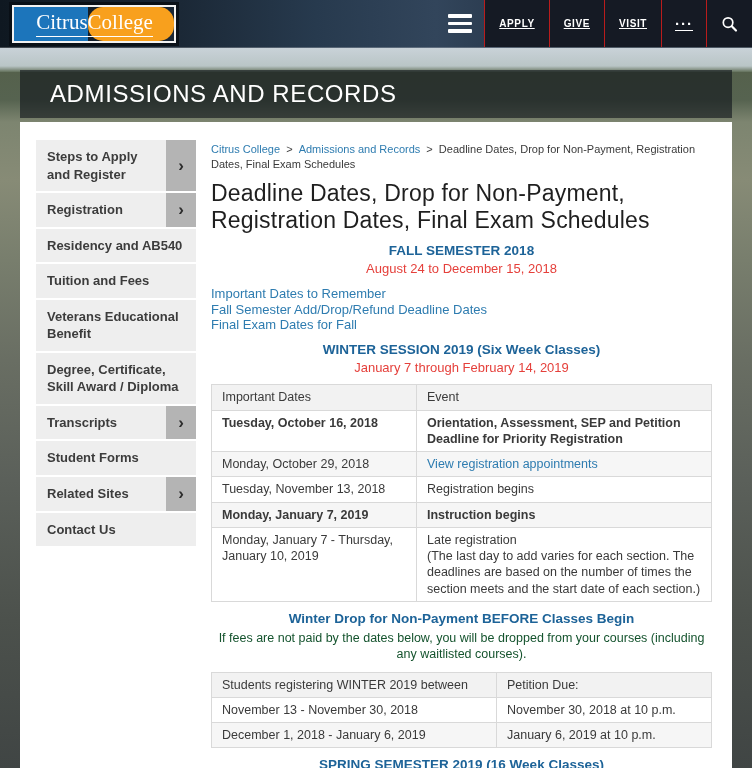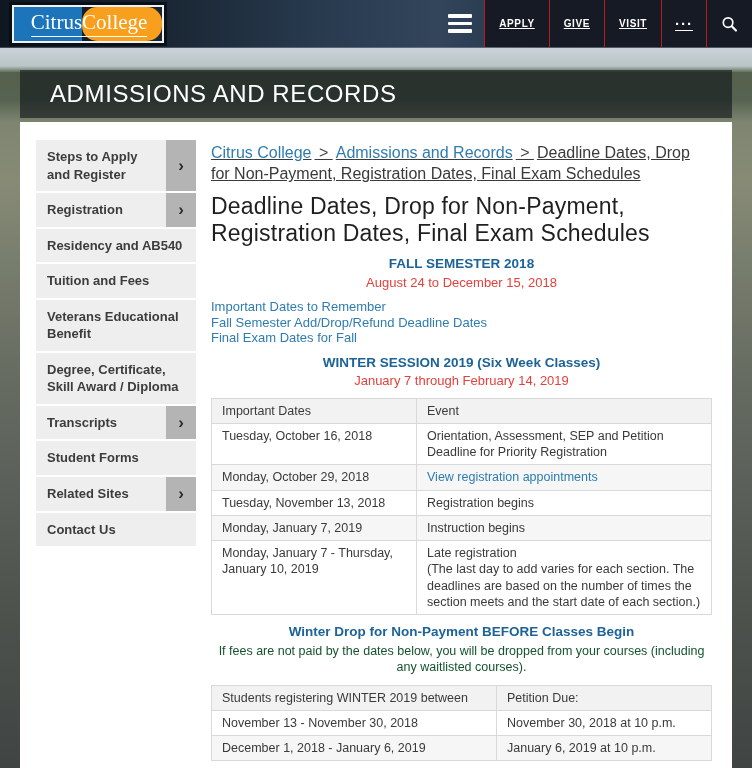--- a/index.html
+++ b/index.html
@@ -14,21 +14,21 @@
       #787e6d 260px, #696e63 360px,
       #5b605a 480px, #4c514c 620px, #404544 768px);
   }
   
   .topbar {
     height:48px; display:flex; align-items:stretch;
     background:linear-gradient(90deg,#0f1821 0%,#17222e 18%,#273a4e 42%,#32455b 58%,#2b3c50 66%,#20303f 72%,#1b2938 100%);
     border-bottom:1px solid rgba(255,255,255,0.22);
   }
   .logo-box {
-    margin:5px 0 5px 12px; width:152px; height:38px; display:flex; align-self:center;
+    margin:5px 0 5px 12px; width:164px; height:38px; display:flex; align-self:center;
     border:2px solid #f2f2f2; box-shadow:0 0 0 3px rgba(8,14,20,0.85);
   }
   .logo-half { display:flex; align-items:center; height:100%; font-family:"Liberation Serif", serif; color:#fff; font-size:21px; }
   .logo-citrus { background:#1c75bb; flex:0 0 46%; justify-content:flex-end; }
   .logo-college { background:#f8a01d; flex:1; justify-content:flex-start;border-radius:15px; }
   .logo-half b { font-weight:400; border-bottom:1px solid #fff; padding-bottom:1px; }
   .topnav { margin-left:auto; display:flex; align-items:stretch; }
   .hamburger { width:48px; display:flex; flex-direction:column; justify-content:center; align-items:center; gap:4px; cursor:pointer; }
   .hamburger i { display:block; width:24px; height:3.5px; background:#fff; border-radius:1px; }
   .nav-box { display:flex; align-items:stretch; background:#151a24; }
@@ -47,37 +47,37 @@
     display:flex; align-items:center;
   }
   .banner-title { color:#fff; font-size:24px; font-weight:400; letter-spacing:0.6px; margin-left:30px; }
   
   .content { margin:4px 20px; background:#fff; height:744px; overflow:hidden; display:flex; }
   .sidebar { width:160px; flex-shrink:0; margin:18px 0 0 16px; }
   .side-item { display:flex; background:#eeeeee; margin-bottom:2px; cursor:pointer; }
   .side-label { flex:1; padding:8px 11px; font-size:13px; font-weight:700; color:#3c3c3c; line-height:1.35; }
   .side-arrow { width:30px; background:#b4b4b4; display:flex; align-items:center; justify-content:center; color:#2d2d2d; font-size:17px; font-weight:700; }
   .main { flex:1; min-width:0; padding:20px 20px 0 15px; color:#3a3a3a; }
-  .breadcrumb { font-size:16px; line-height:1.32; color:#3a3a3a;text-decoration:underline; }
+  .breadcrumb { font-size:11px; line-height:1.32; color:#3a3a3a; }
   .breadcrumb a { color:#2e7cb0; text-decoration:none; cursor:pointer; }
   .bc-sep { color:#444; padding:0 3px; }
   .page-title { font-size:23px; font-weight:400; color:#1f1f1f; line-height:1.18; margin-top:9px; letter-spacing:0.2px; }
   .sec-head { margin-top:9px; text-align:center; color:#1d6398; font-size:13.5px; font-weight:700; line-height:1.2; }
   .sec-dates { margin-top:2px; text-align:center; color:#e5403b; font-size:13px; line-height:1.2; }
   .link-list { margin-top:9px; }
   .link-list a { display:block; color:#2e7cb0; font-size:13px; line-height:15.5px; text-decoration:none; cursor:pointer; }
   .warn { margin-top:3px; text-align:center; color:#14532d; font-size:12.5px; line-height:1.3; }
   table { width:100%; border-collapse:collapse; margin-top:9px; table-layout:fixed; }
   th, td {
     border:1px solid #d9d9d9; padding:4px 10px; text-align:left; vertical-align:top;
     font-size:12.5px; line-height:1.3; color:#3a3a3a; white-space:pre-line;
   }
   thead th { background:#f2f2f2; font-weight:400; }
   tbody tr:nth-child(even) td { background:#f6f6f6; }
-  td.bold { font-weight:400; }
+  td.bold { font-weight:700; }
   td a { color:#2e7cb0; text-decoration:none; cursor:pointer; }
   .search-svg { display:block; }
 </style>
 </head>
 <body>
 
 <div class="topbar">
   <div class="logo-box">
     <span class="logo-half logo-citrus">
         <b>Citrus</b>

